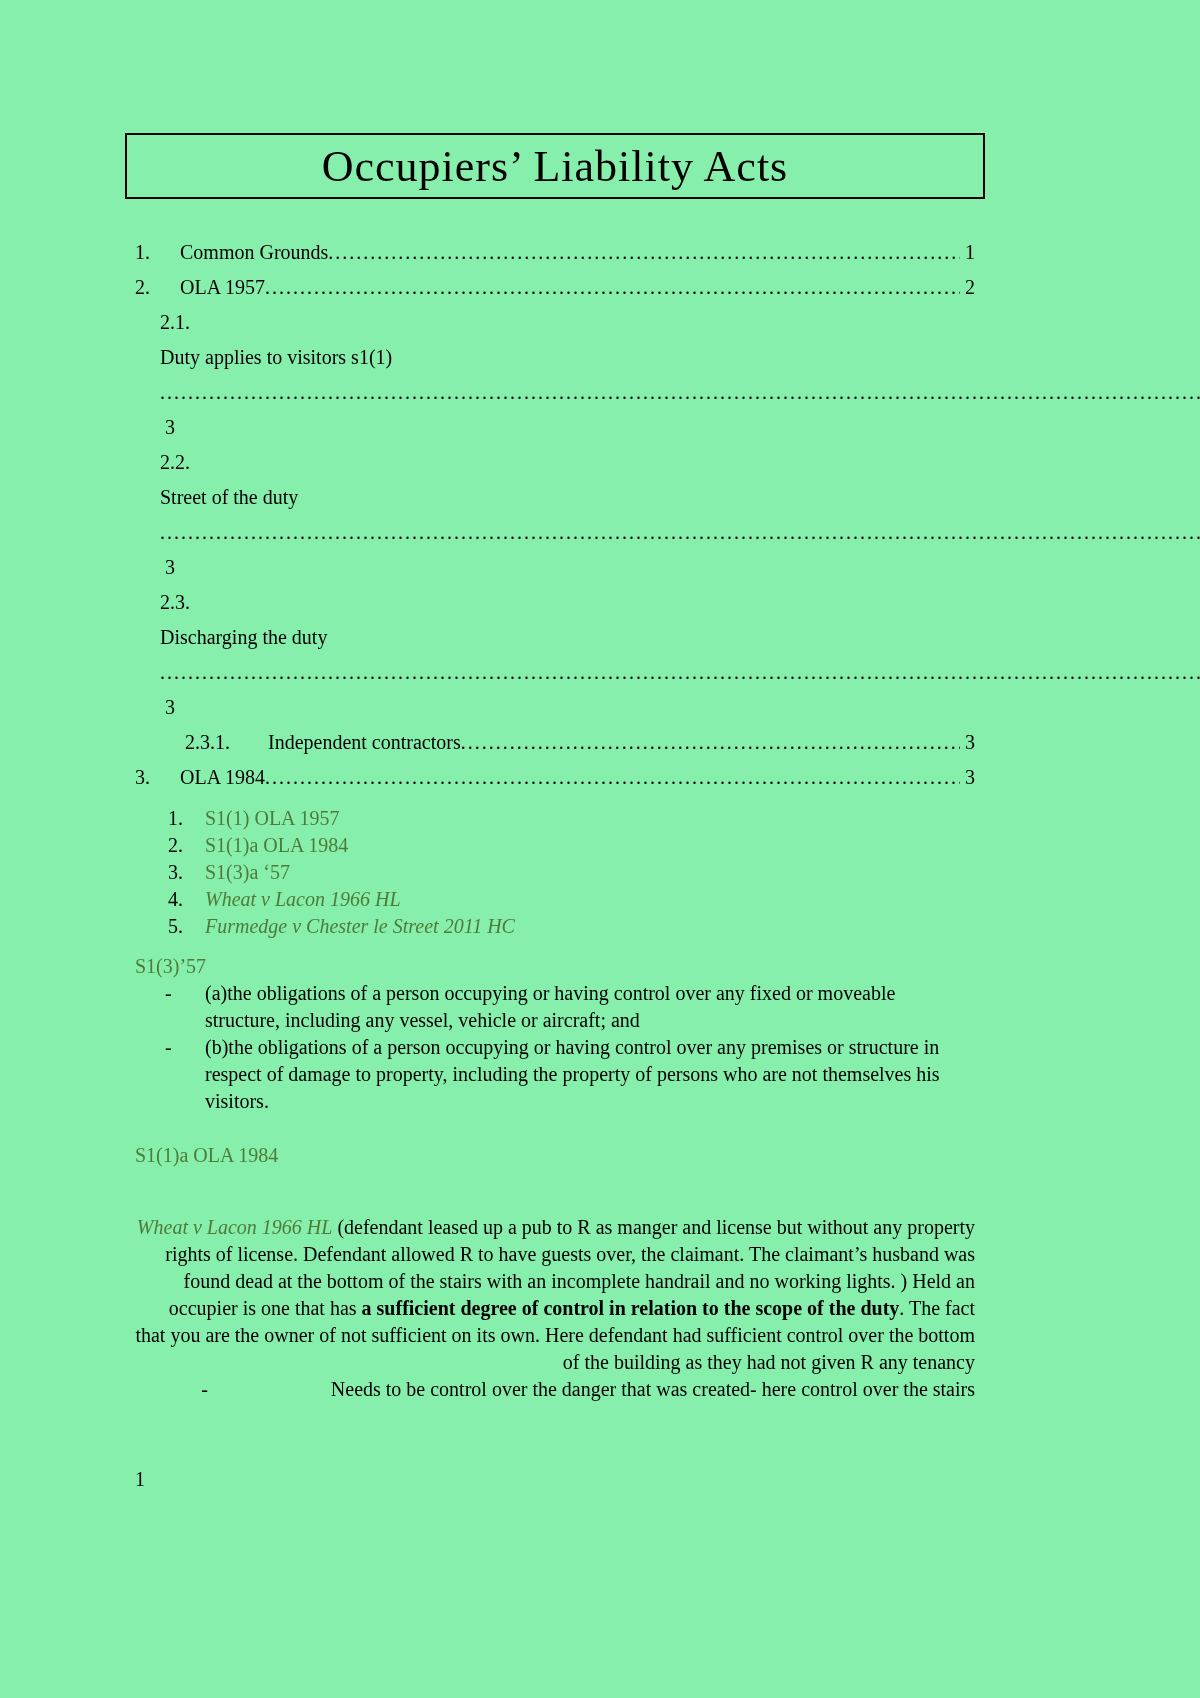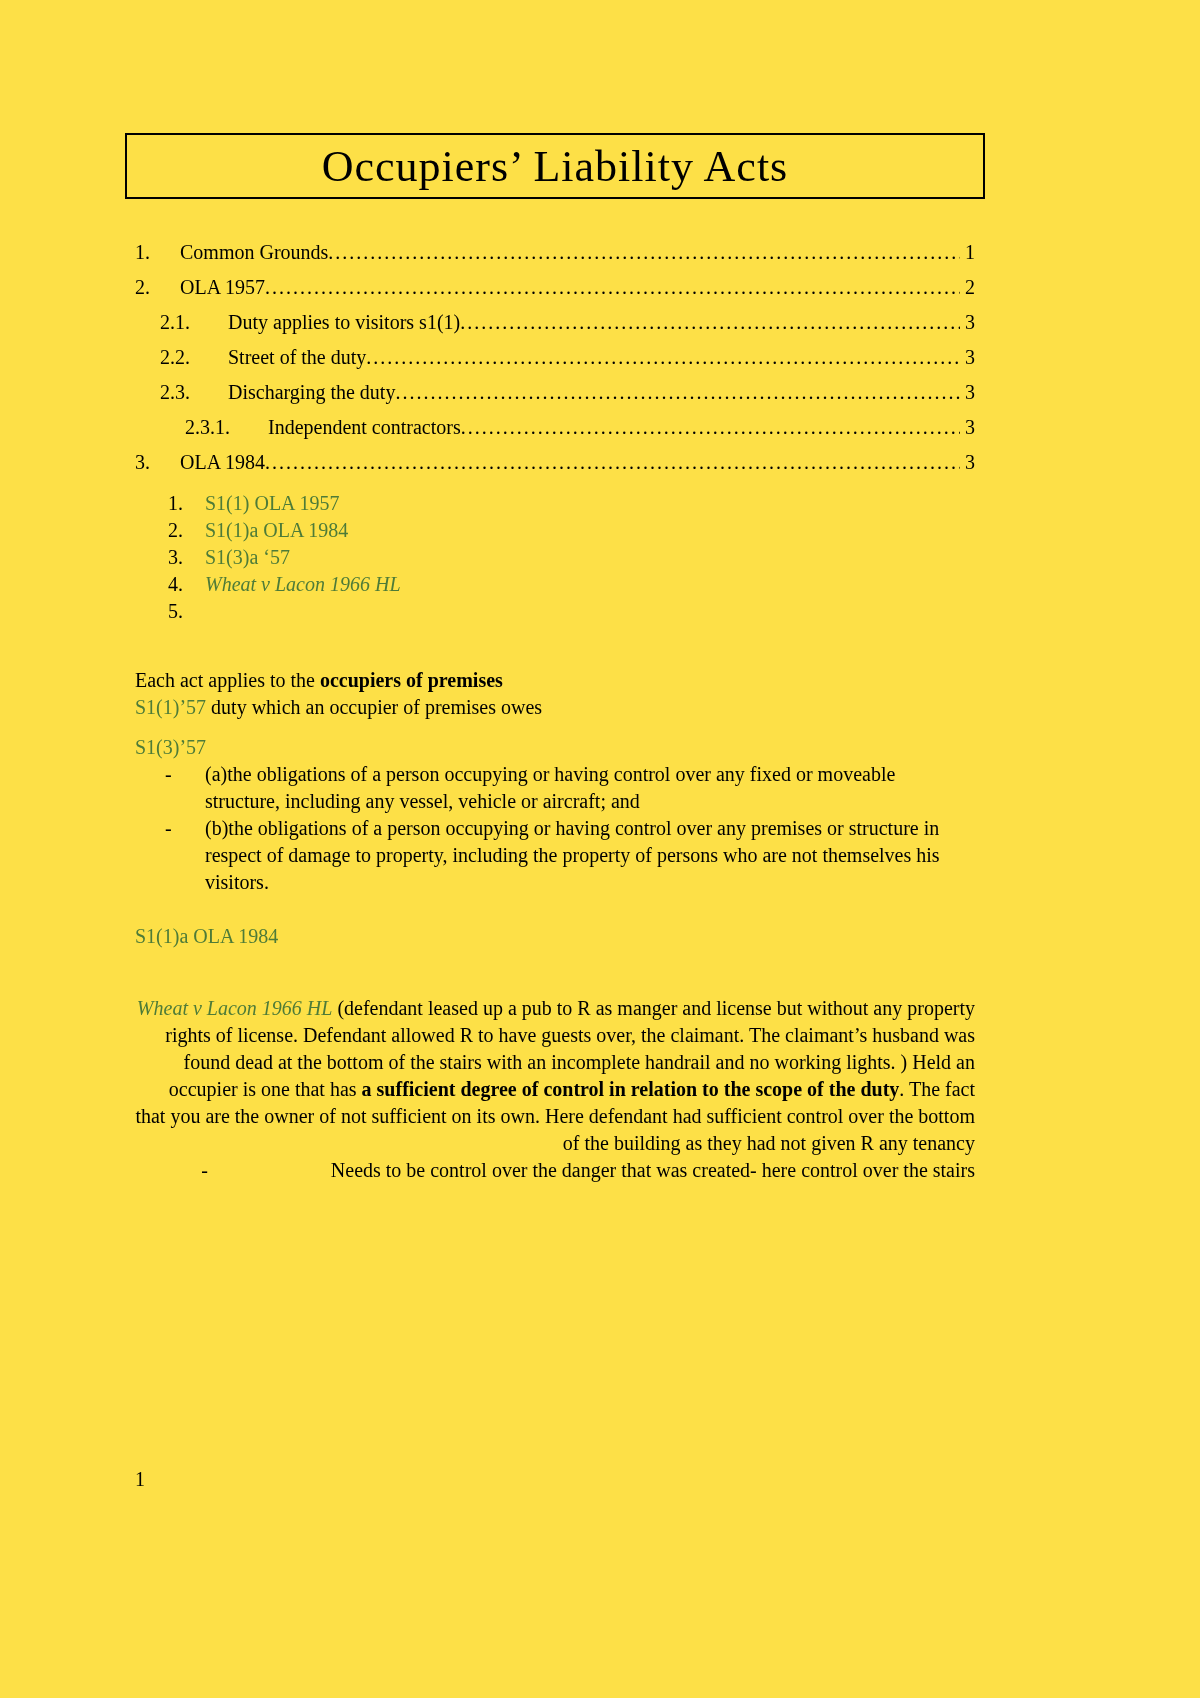--- a/index.html
+++ b/index.html
@@ -2,38 +2,38 @@
 <html><head>
 <meta charset="utf-8">
 <style>
   * { margin:0; padding:0; box-sizing:border-box; }
   html,body { background:#ffffff; }
   body {
     width:1200px; height:1698px;
     font-family:"Liberation Serif","DejaVu Serif",serif;
     color:#000;
   }
-  .page { position:relative; width:1200px; height:1698px; overflow:hidden; background:#fde047; }
+  .page { position:relative; width:1200px; height:1698px; overflow:hidden; background:#86efac; }
   .content { padding:133px 225px 0 135px; }
 
   
   .title-box {
     border:2px solid #000;
     margin:0 -10px;
     height:66px;
     display:flex; align-items:center; justify-content:center;
   }
   .doc-title { font-size:44px; font-weight:400; letter-spacing:1px; }
 
   
   .toc { margin-top:36px; font-size:20px; }
   .toc-row { display:flex; align-items:baseline; line-height:35px; }
   .toc-num { flex:none; }
   .lvl1 .toc-num { width:45px; }
-  .lvl2 { padding-left:25px; }
+  .lvl2 { padding-left:25px;flex-direction:column; }
   .lvl2 .toc-num { width:68px; }
   .lvl3 { padding-left:50px; }
   .lvl3 .toc-num { width:83px; }
   .toc-label { flex:none; white-space:nowrap; }
   .toc-dots { flex:1 1 auto; overflow:hidden; white-space:nowrap; }
   .toc-dots::after {
     content:"..........................................................................................................................................................................................................................";
     letter-spacing:2px;
   }
   .toc-page { flex:none; padding-left:5px; }
@@ -138,31 +138,24 @@
       <div class="src-row">
         <span class="src-num">3.</span>
           <span class="green">S1(3)a ‘57</span>
       </div>
       <div class="src-row">
         <span class="src-num">4.</span>
           <span class="green italic">Wheat v Lacon 1966 HL</span>
       </div>
       <div class="src-row">
         <span class="src-num">5.</span>
+          <span class="green italic">Furmedge v Chester le Street 2011 HC</span>
       </div>
     </div>
 
-    <div class="para p1">
-      <div class="line">
-        <span>Each act applies to the </span><span class="bold">occupiers of premises</span>
-      </div>
-      <div class="line">
-        <span class="green">S1(1)’57</span><span> duty which an occupier of premises owes</span>
-      </div>
-    </div>
 
     <div class="para p3">
       <div class="line">
         <span class="green">S1(3)’57</span>
       </div>
       <div class="dash-row">
         <span class="dash">-</span>
           <span class="dash-text">(a)the obligations of a person occupying or having control over any fixed or moveable structure, including any vessel, vehicle or aircraft; and</span>
       </div>
       <div class="dash-row">

